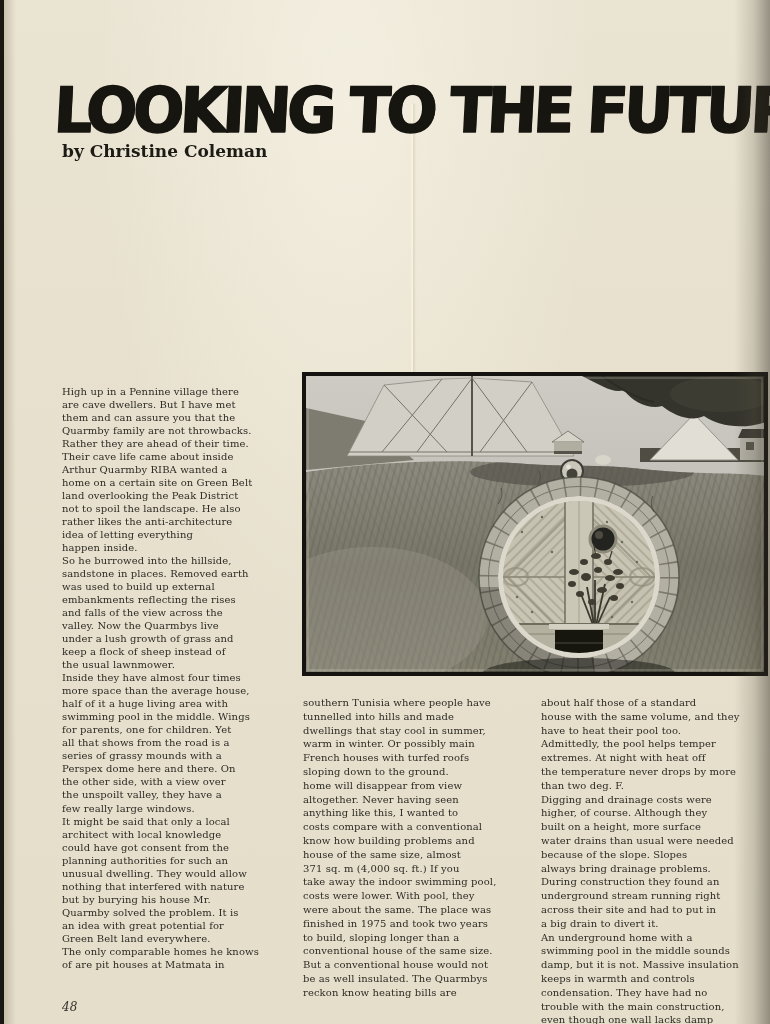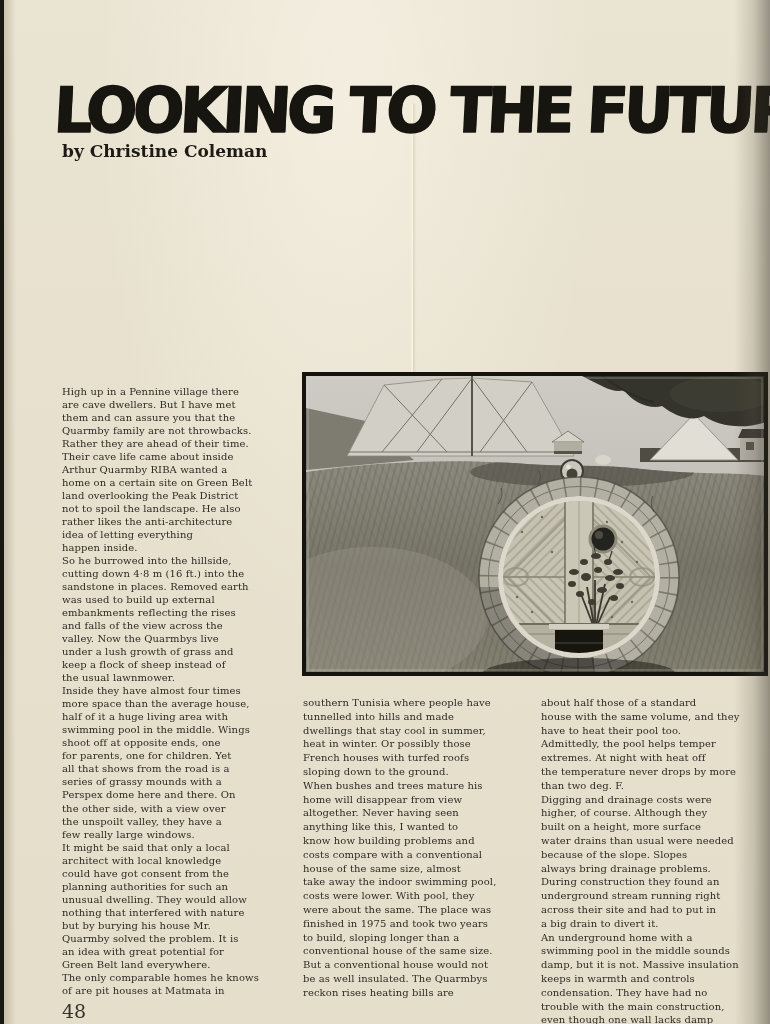--- a/index.html
+++ b/index.html
@@ -35,21 +35,21 @@
   }
   .byline{
     position:absolute;left:62px;top:106px;z-index:2;
     font-family:"DejaVu Serif", serif;font-weight:bold;font-size:17px;color:#1d1b15;margin-top:35px;
   }
   .col{position:absolute;z-index:2;color:var(--ink);font-size:10px;letter-spacing:.1px;margin-top:12px;}
   .col .line{white-space:nowrap;}
   #col1{left:62px;top:373px;width:242px;line-height:13.02px;}
   #col2{left:303px;top:684px;width:240px;line-height:13.8px;}
   #col3{left:541px;top:684px;width:260px;line-height:13.8px;}
-  .page-number{position:absolute;left:62px;top:1000px;font-size:19px;color:#35332c;z-index:2;}
+  .page-number{position:absolute;left:62px;top:1000px;font-size:12px;color:#35332c;z-index:2;font-style:italic;}
 
   .photo{position:absolute;left:302px;top:372px;width:466px;height:304px;z-index:3;}
   .photo svg{display:block;width:100%;height:100%;}
 </style>
 </head>
 <body>
 
 <div id="page">
 
   <div class="crease"></div>
@@ -241,34 +241,32 @@
       <div class="line">Rather they are ahead of their time.</div>
       <div class="line">Their cave life came about inside</div>
       <div class="line">Arthur Quarmby RIBA wanted a</div>
       <div class="line">home on a certain site on Green Belt</div>
       <div class="line">land overlooking the Peak District</div>
       <div class="line">not to spoil the landscape. He also</div>
       <div class="line">rather likes the anti-architecture</div>
       <div class="line">idea of letting everything</div>
       <div class="line">happen inside.</div>
       <div class="line">So he burrowed into the hillside,</div>
-      <div class="line">cutting down 4·8 m (16 ft.) into the</div>
       <div class="line">sandstone in places. Removed earth</div>
       <div class="line">was used to build up external</div>
       <div class="line">embankments reflecting the rises</div>
       <div class="line">and falls of the view across the</div>
       <div class="line">valley. Now the Quarmbys live</div>
       <div class="line">under a lush growth of grass and</div>
       <div class="line">keep a flock of sheep instead of</div>
       <div class="line">the usual lawnmower.</div>
       <div class="line">Inside they have almost four times</div>
       <div class="line">more space than the average house,</div>
       <div class="line">half of it a huge living area with</div>
       <div class="line">swimming pool in the middle. Wings</div>
-      <div class="line">shoot off at opposite ends, one</div>
       <div class="line">for parents, one for children. Yet</div>
       <div class="line">all that shows from the road is a</div>
       <div class="line">series of grassy mounds with a</div>
       <div class="line">Perspex dome here and there. On</div>
       <div class="line">the other side, with a view over</div>
       <div class="line">the unspoilt valley, they have a</div>
       <div class="line">few really large windows.</div>
       <div class="line">It might be said that only a local</div>
       <div class="line">architect with local knowledge</div>
       <div class="line">could have got consent from the</div>
@@ -279,39 +277,39 @@
       <div class="line">Quarmby solved the problem. It is</div>
       <div class="line">an idea with great potential for</div>
       <div class="line">Green Belt land everywhere.</div>
       <div class="line">The only comparable homes he knows</div>
       <div class="line">of are pit houses at Matmata in</div>
     </div>
   <div id="col2" class="col">
       <div class="line">southern Tunisia where people have</div>
       <div class="line">tunnelled into hills and made</div>
       <div class="line">dwellings that stay cool in summer,</div>
-      <div class="line">heat in winter. Or possibly those</div>
+      <div class="line">warm in winter. Or possibly main</div>
       <div class="line">French houses with turfed roofs</div>
       <div class="line">sloping down to the ground.</div>
-      <div class="line">When bushes and trees mature his</div>
       <div class="line">home will disappear from view</div>
       <div class="line">altogether. Never having seen</div>
       <div class="line">anything like this, I wanted to</div>
+      <div class="line">costs compare with a conventional</div>
       <div class="line">know how building problems and</div>
-      <div class="line">costs compare with a conventional</div>
       <div class="line">house of the same size, almost</div>
+      <div class="line">371 sq. m (4,000 sq. ft.) If you</div>
       <div class="line">take away the indoor swimming pool,</div>
       <div class="line">costs were lower. With pool, they</div>
       <div class="line">were about the same. The place was</div>
       <div class="line">finished in 1975 and took two years</div>
       <div class="line">to build, sloping longer than a</div>
       <div class="line">conventional house of the same size.</div>
       <div class="line">But a conventional house would not</div>
       <div class="line">be as well insulated. The Quarmbys</div>
-      <div class="line">reckon rises heating bills are</div>
+      <div class="line">reckon know heating bills are</div>
     </div>
   <div id="col3" class="col">
       <div class="line">about half those of a standard</div>
       <div class="line">house with the same volume, and they</div>
       <div class="line">have to heat their pool too.</div>
       <div class="line">Admittedly, the pool helps temper</div>
       <div class="line">extremes. At night with heat off</div>
       <div class="line">the temperature never drops by more</div>
       <div class="line">than two deg. F.</div>
       <div class="line">Digging and drainage costs were</div>

